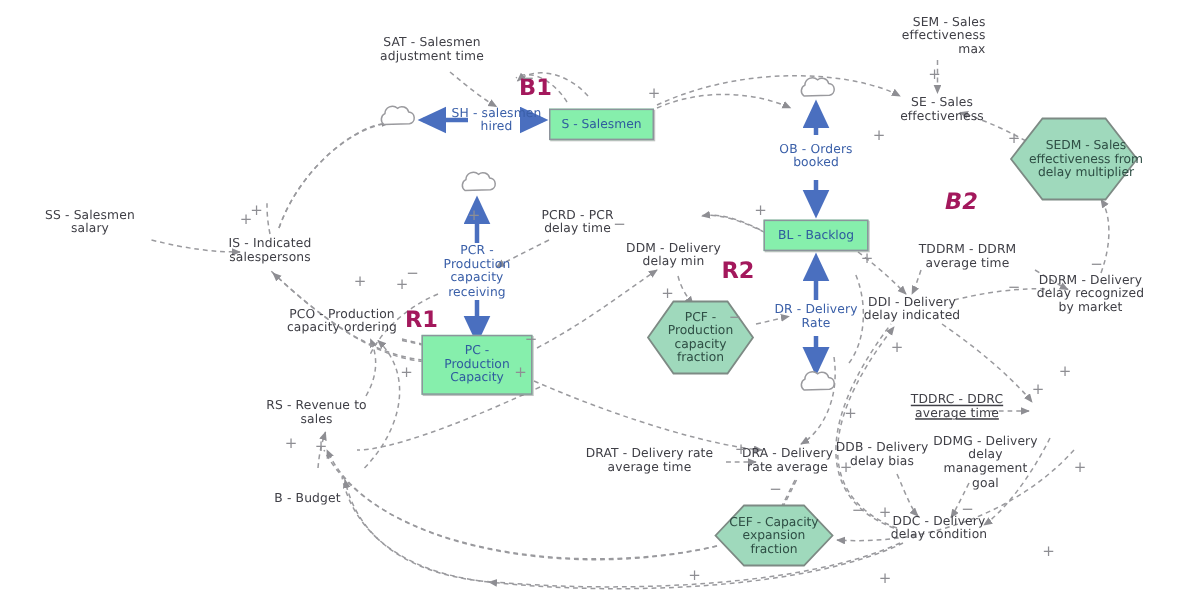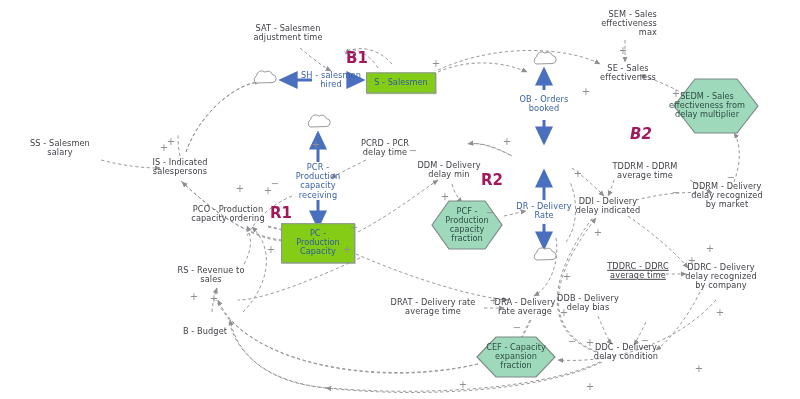--- a/index.html
+++ b/index.html
@@ -22,21 +22,21 @@
     font-size:8.2px;
     color:#3f3f46;
     letter-spacing:.1px;
   }
   .flowlbl{
     font-size:8.2px;
     color:#3a5fa8;
     letter-spacing:.1px;
   }
   .stock{
-    background:#84cc16;
+    background:#86efac;
     border:1.3px solid #8d949c;
     color:#2f5c9e;
     font-size:8.2px;
     padding:5px 7px;
     box-sizing:border-box;
     box-shadow:0.8px 0.8px 0 rgba(120,120,120,.45);
   }
   .hexwrap{
     position:absolute;
     transform:translate(-50%,-50%);
@@ -199,28 +199,31 @@
     <g fill="#9fd9bc" stroke="#7d8a84" stroke-width="1.2">
       <polygon points="432,225 449,201 485,201 502,225 485,249 449,249"></polygon>
       <polygon points="674,106 695,79 737,79 758,106 737,133 695,133"></polygon>
       <polygon points="477,357 496,337 536,337 555,357 536,377 496,377"></polygon>
     </g>
   </svg>
 
   <div class="node stock" style="left:401px;top:83px;width:70px;">
     <span>S - Salesmen</span>
   </div>
+  <div class="node stock" style="left:544px;top:157px;width:70px;">
+    <span>BL - Backlog</span>
+  </div>
   <div class="node stock" style="left:318px;top:243px;width:74px;">
     <span>PC - Production Capacity</span>
   </div>
 
   <div class="hexwrap" style="left:467px;top:225px;width:62px;height:48px;">
     <div class="hexlabel">PCF - Production capacity fraction</div>
   </div>
-  <div class="hexwrap" style="left:707px;top:106px;width:78px;height:54px;">
+  <div class="hexwrap" style="left:724px;top:106px;width:78px;height:54px;">
     <div class="hexlabel">SEDM - Sales effectiveness from delay multiplier</div>
   </div>
   <div class="hexwrap" style="left:516px;top:357px;width:72px;height:40px;">
     <div class="hexlabel">CEF - Capacity expansion fraction</div>
   </div>
 
   <div class="node flowlbl" style="left:331px;top:80px;width:62px;">
     <span>SH - salesmen hired</span>
   </div>
   <div class="node flowlbl" style="left:318px;top:181px;width:58px;">
@@ -242,22 +245,22 @@
   <div class="node aux" style="left:205px;top:332px;width:62px;"><span>B - Budget</span></div>
   <div class="node aux" style="left:449px;top:170px;width:74px;"><span>DDM - Delivery delay min</span></div>
   <div class="node aux" style="left:433px;top:307px;width:92px;"><span>DRAT - Delivery rate average time</span></div>
   <div class="node aux" style="left:525px;top:307px;width:74px;"><span>DRA - Delivery rate average</span></div>
   <div class="node aux" style="left:625px;top:24px;width:64px;text-align:right;"><span>SEM - Sales effectiveness max</span></div>
   <div class="node aux" style="left:628px;top:73px;width:72px;"><span>SE - Sales effectiveness</span></div>
   <div class="node aux" style="left:645px;top:171px;width:82px;"><span>TDDRM - DDRM average time</span></div>
   <div class="node aux" style="left:727px;top:196px;width:80px;"><span>DDRM - Delivery delay recognized by market</span></div>
   <div class="node aux" style="left:608px;top:206px;width:72px;"><span>DDI - Delivery delay indicated</span></div>
   <div class="node aux" style="left:638px;top:271px;width:80px;text-decoration:underline;"><span>TDDRC - DDRC average time</span></div>
-  <div class="node aux" style="left:721px;top:277px;width:82px;"><span>DDRC - Delivery delay recognized by company</span></div>
   <div class="node aux" style="left:588px;top:303px;width:70px;"><span>DDB - Delivery delay bias</span></div>
+  <div class="node aux" style="left:657px;top:308px;width:72px;"><span>DDMG - Delivery delay management goal</span></div>
   <div class="node aux" style="left:626px;top:352px;width:74px;"><span>DDC - Delivery delay condition</span></div>
 
   <div class="loop" style="left:357px;top:58px;"><span>B1</span></div>
   <div class="loop" style="left:281px;top:213px;"><span>R1</span></div>
   <div class="loop" style="left:492px;top:180px;"><span>R2</span></div>
   <div class="loop" style="left:641px;top:134px;font-style:italic;"><span>B2</span></div>
 
   <div id="signs">
       <div class="sign" style="left: 164px; top: 147px;">+</div>
       <div class="sign" style="left: 171px; top: 141px;">+</div>

